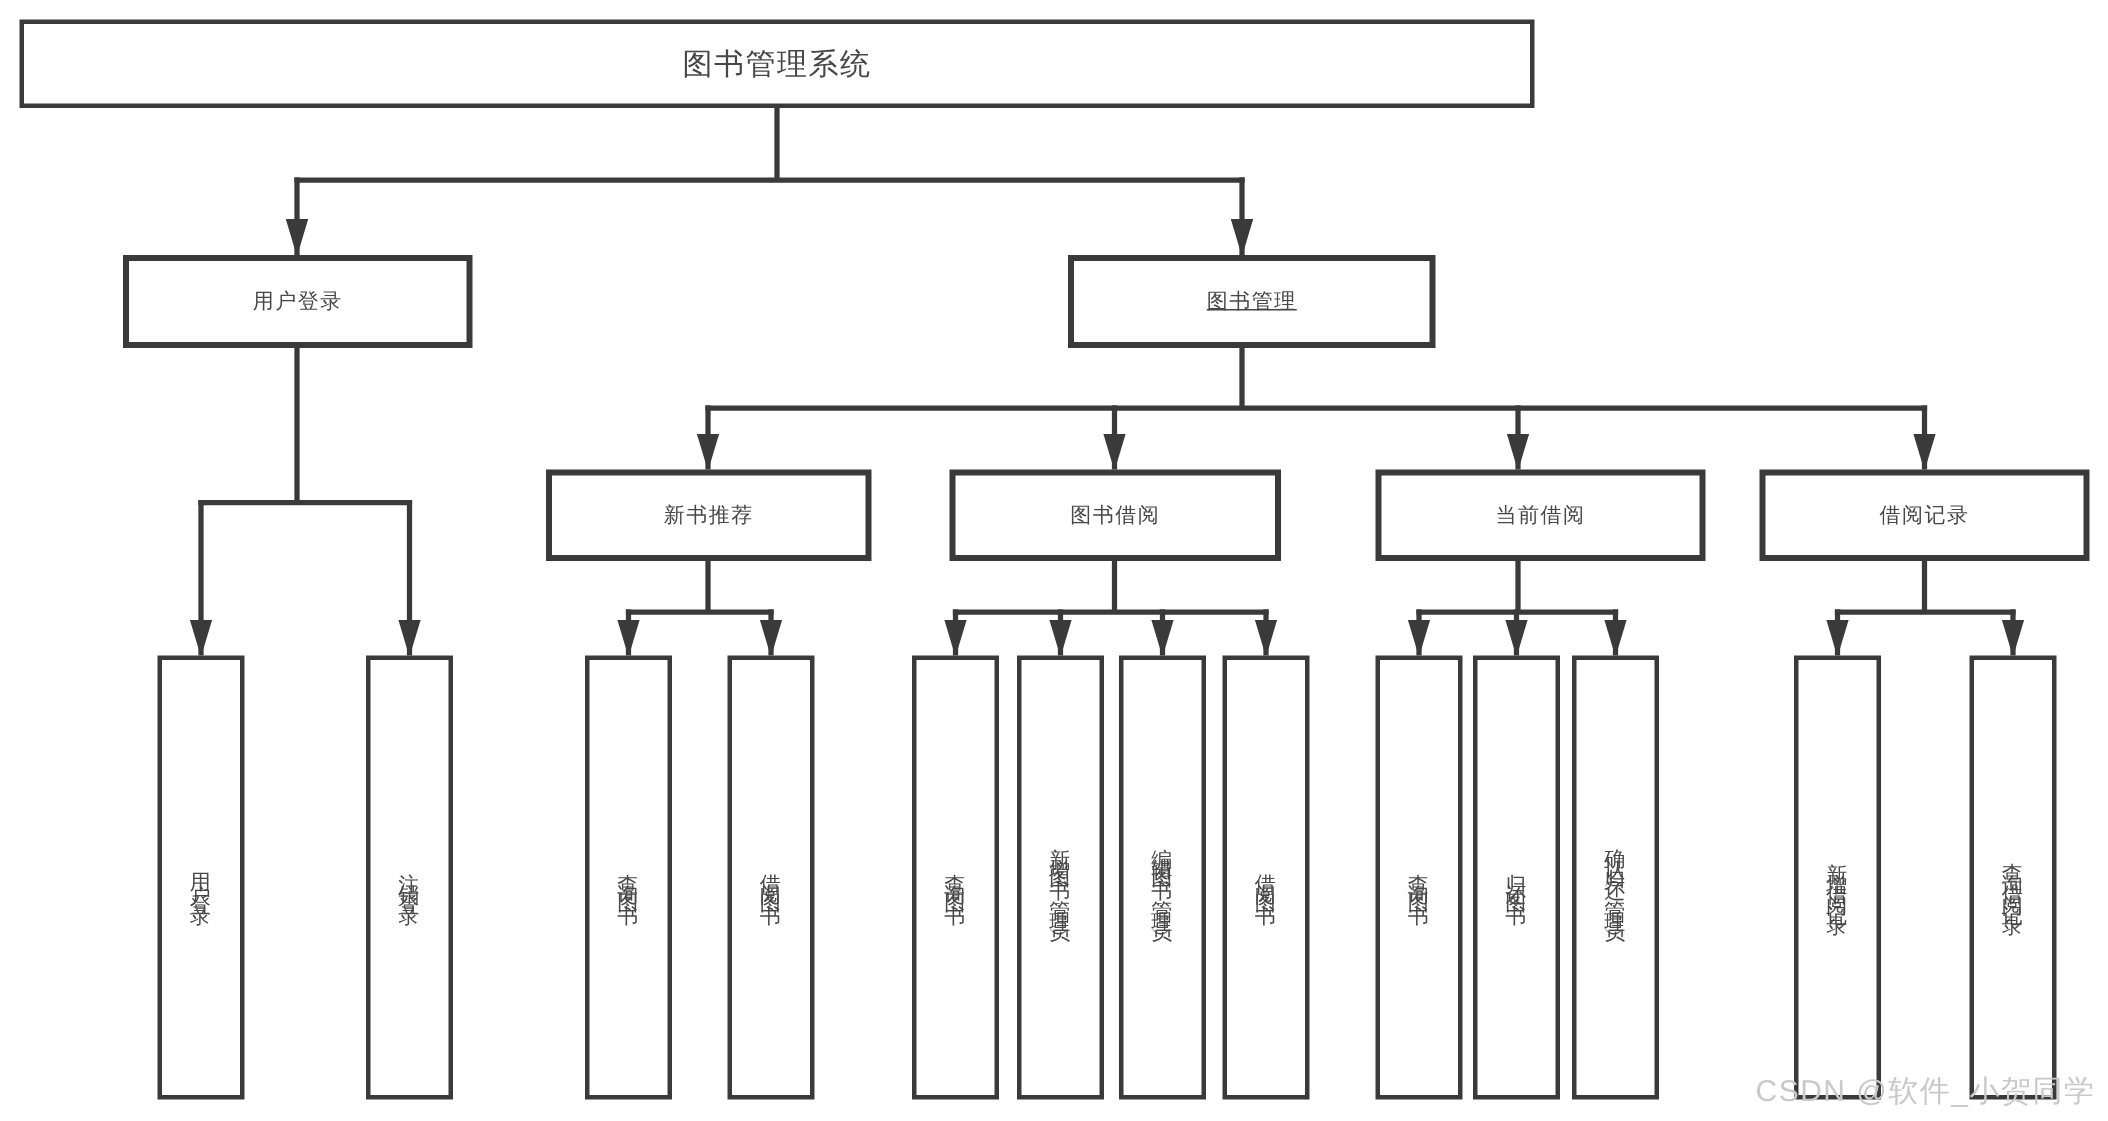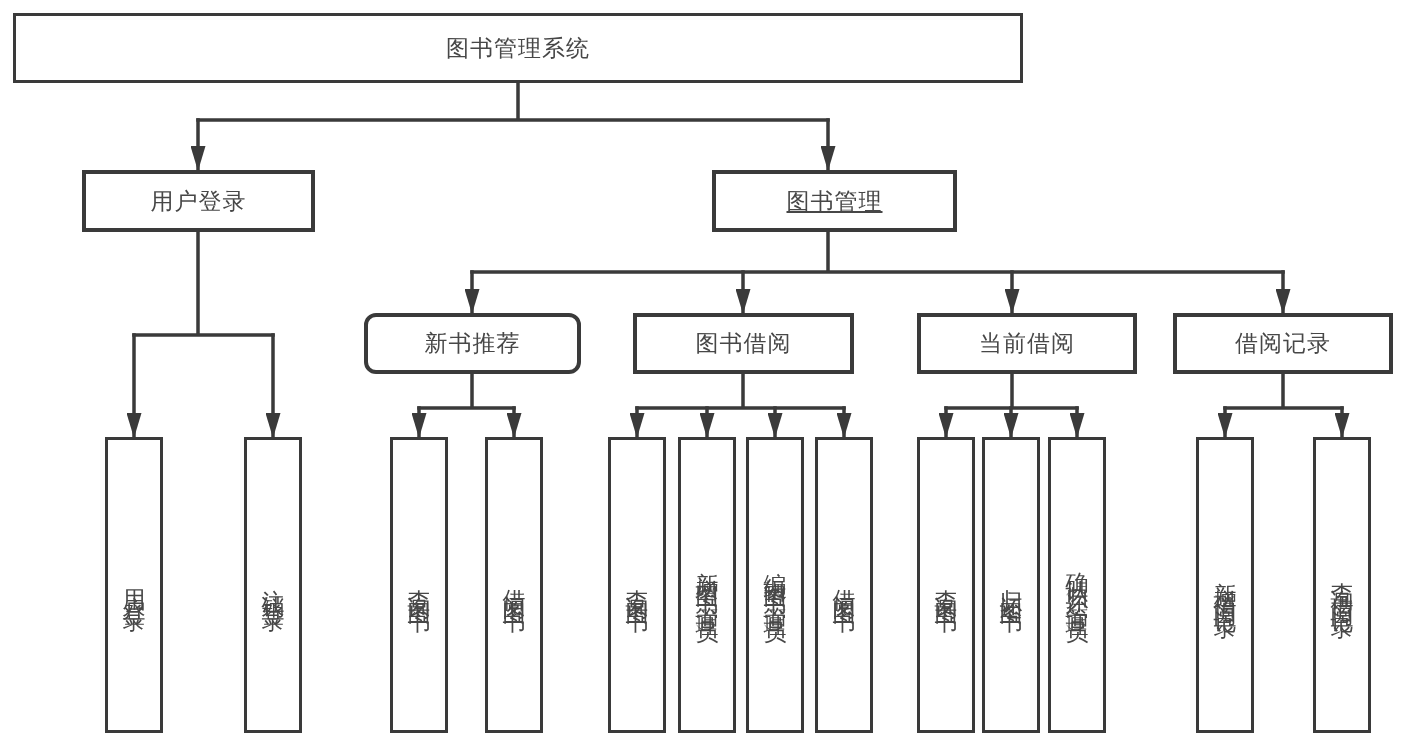--- a/index.html
+++ b/index.html
@@ -31,38 +31,38 @@
   .ah { fill: var(--line); stroke: none; }
 
   .box {
     position: absolute;
     background: #ffffff;
     border: 3px solid var(--line);
     color: var(--text);
     display: flex;
     align-items: center;
     justify-content: center;
-    font-size: 23px;
+    font-size: 14px;
     z-index: 2;
     letter-spacing: 1px;
   }
   .lvl1, .lvl2 { border-width: 4px; }
   .leaf {
     writing-mode: vertical-rl;
     text-orientation: mixed;
     letter-spacing: 7px;
     line-height: 1;
     width: 58px;
     top: 437px;
     height: 296px;
   }
-  .n-root  { left: 13px;   top: 13px;  width: 1010px; height: 70px; font-size: 23px; }
+  .n-root  { left: 13px;   top: 13px;  width: 1010px; height: 59px; font-size: 20px; }
   .n-login { left: 82px;   top: 170px; width: 233px;  height: 62px; }
   .n-mgmt  { left: 712px;  top: 170px; width: 245px;  height: 62px; text-decoration: underline; }
-  .n-s0 { left: 364px;  top: 313px; width: 217px; height: 61px; border-radius: 12px; }
+  .n-s0 { left: 364px;  top: 313px; width: 217px; height: 61px; }
   .n-s1 { left: 633px;  top: 313px; width: 221px; height: 61px; }
   .n-s2 { left: 902px;  top: 313px; width: 220px; height: 61px; margin-left: 15px; }
   .n-s3 { left: 1173px; top: 313px; width: 220px; height: 61px; text-align: right; }
   .n-l10 { left: 105px; }
   .n-l11 { left: 244px; }
   .n-l20 { left: 390px; }
   .n-l21 { left: 485px; }
   .n-l30 { left: 608px; }
   .n-l31 { left: 678px; }
   .n-l32 { left: 746px; }
@@ -165,13 +165,14 @@
   <div class="box leaf n-l32">编辑图书（管理员）</div>
   <div class="box leaf n-l33">借阅图书</div>
 
   <div class="box leaf n-l40">查询图书</div>
   <div class="box leaf n-l41">归还图书</div>
   <div class="box leaf n-l42">确认归还（管理员）</div>
 
   <div class="box leaf n-l50">新增借阅记录</div>
   <div class="box leaf n-l51">查询借阅记录</div>
 
+  <div class="watermark">CSDN @软件_小贺同学</div>
 </div>
 
 </body></html>

